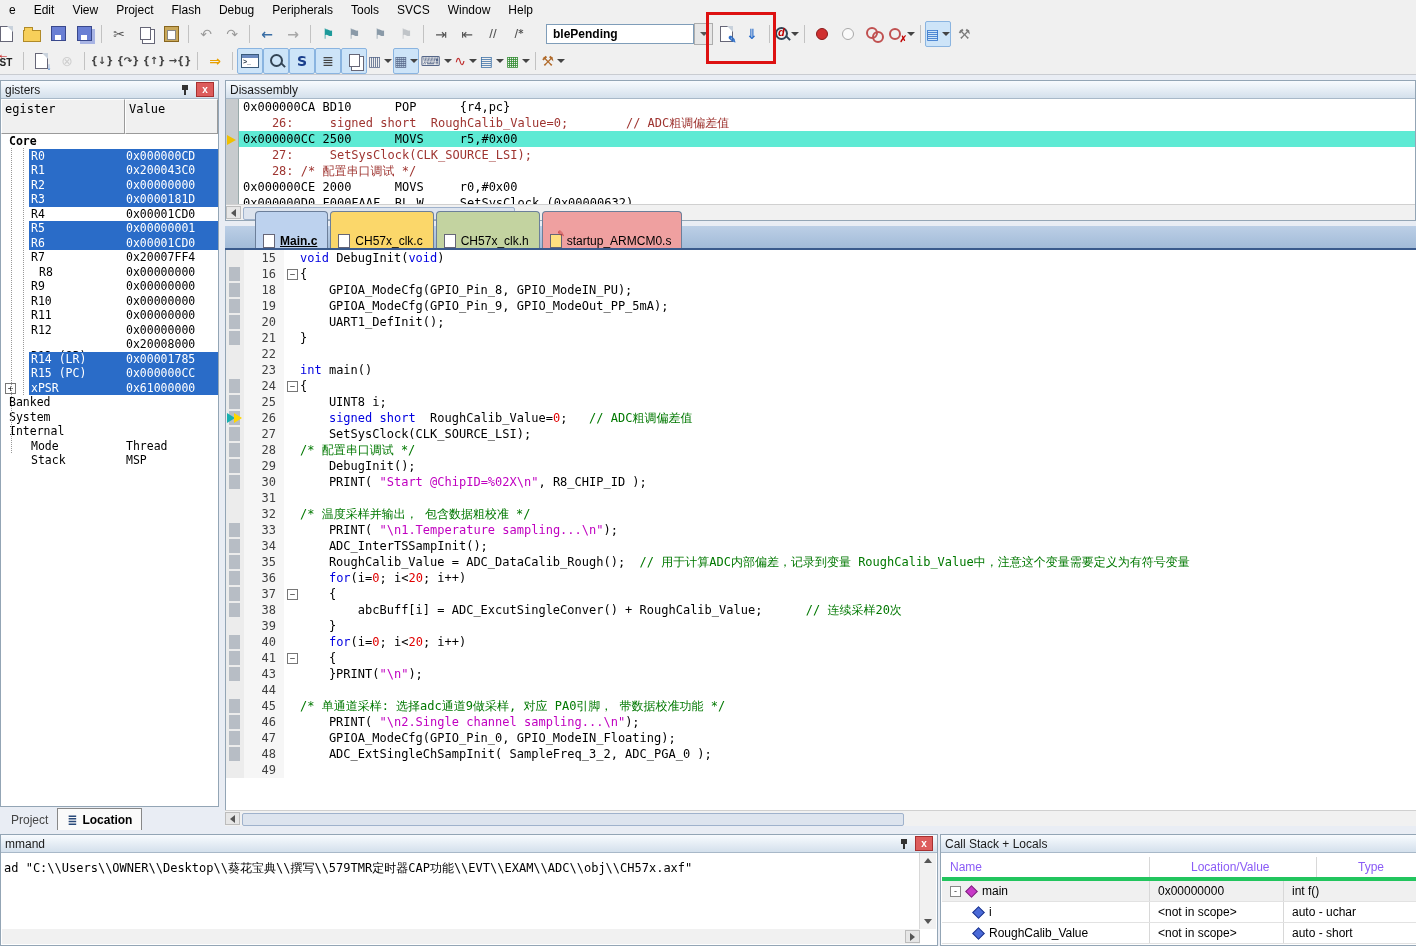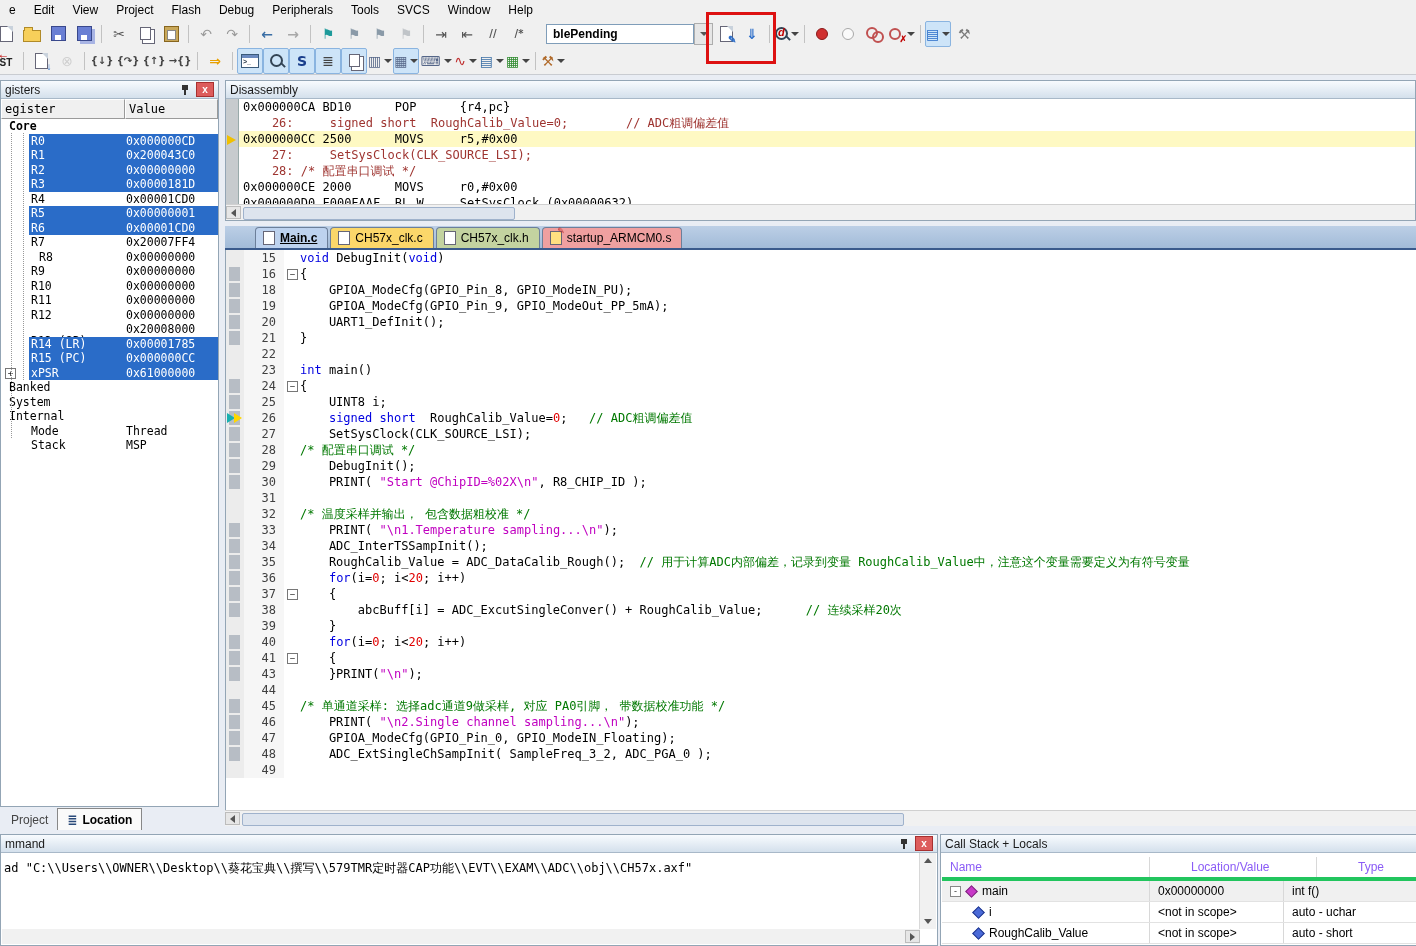--- a/index.html
+++ b/index.html
@@ -69,59 +69,59 @@
   .ptitle{height:17px;background:linear-gradient(#f8fbfe,#d4e0ec);border-bottom:1px solid #a8b8c8;
           display:flex;align-items:center;padding:0 4px;font-size:12px;color:#1a1a1a;}
   .ptitle .sp{flex:1;}
   .pin{width:11px;height:12px;position:relative;margin-right:5px;}
   .pin::before{content:"";position:absolute;left:2px;top:1px;width:6px;height:5px;background:#333;}
   .pin::after{content:"";position:absolute;left:4px;top:6px;width:2px;height:5px;background:#333;}
   .pclose{width:16px;height:13px;background:#dd5c5c;border:1px solid #a83030;color:#fff;
           font-size:10px;font-weight:bold;display:flex;align-items:center;justify-content:center;line-height:1;}
 
   #reg-panel{left:0;top:80px;width:219px;height:727px;}
-  .reg-cols{display:flex;height:20px;font-family:"DejaVu Sans Mono",monospace;font-size:12px;}
+  .reg-cols{display:flex;height:35px;font-family:"DejaVu Sans Mono",monospace;font-size:12px;}
   .rch{background:#f0f0f0;border-right:1px solid #9a9a9a;border-bottom:1px solid #9a9a9a;
        border-top:1px solid #fff;border-left:1px solid #fff;padding:2px 0 0 3px;box-sizing:border-box;}
   #reg-rows{position:relative;font-family:"DejaVu Sans Mono",monospace;font-size:11.5px;}
   .reg-row{position:relative;height:14.5px;line-height:14px;}
   .reg-row .selbg{position:absolute;left:28px;right:0;top:0;bottom:0;background:#2a6cc8;}
   .reg-row .nm,.reg-row .vl{position:absolute;top:0;white-space:pre;}
   .reg-row .vl{left:125px;}
   .reg-row.sel .nm,.reg-row.sel .vl{color:#fff;}
   .reg-row .exp{position:absolute;left:4px;top:2px;width:9px;height:9px;background:#fff;border:1px solid #777;
                 font-size:9px;line-height:8px;text-align:center;color:#222;}
   .tguide{position:absolute;border-left:1px dotted #999;width:0;}
 
   #dis-panel{left:225px;top:80px;width:1191px;height:141px;}
   #dis-body{position:relative;height:108px;overflow:hidden;background:#fff;}
   .dis-gutter{position:absolute;left:0;top:0;bottom:0;width:12px;background:#c7cbce;border-right:1px solid #9aa;}
   #dis-rows{margin-left:13px;}
   .dis-row{height:16px;line-height:16px;font-family:"DejaVu Sans Mono",monospace;font-size:12px;
            white-space:pre;padding-left:4px;}
   .dis-row.src{color:#9e3430;}
-  .dis-row.cur{background:#fef9c3;}
+  .dis-row.cur{background:#5eead4;}
   .tri{display:inline-block;width:0;height:0;border-top:5px solid transparent;border-bottom:5px solid transparent;}
   #dis-arrow{position:absolute;left:1px;}
 
   .hscroll{position:absolute;height:15px;background:#f1f1f1;border-top:1px solid #d0d0d0;}
   .sbtn{position:absolute;left:0;top:1px;width:15px;height:13px;background:#e6e6e6;border:1px solid #bcbcbc;
         display:flex;align-items:center;justify-content:center;box-sizing:border-box;}
   .sbtn.right{left:auto;}
   .arr-l{width:0;height:0;border-top:4px solid transparent;border-bottom:4px solid transparent;border-right:5px solid #555;}
   .arr-r{width:0;height:0;border-top:4px solid transparent;border-bottom:4px solid transparent;border-left:5px solid #555;}
   .arr-u{width:0;height:0;border-left:4px solid transparent;border-right:4px solid transparent;border-bottom:5px solid #555;}
   .arr-d{width:0;height:0;border-left:4px solid transparent;border-right:4px solid transparent;border-top:5px solid #555;}
   .sthumb{position:absolute;top:2px;height:11px;background:#dde4ee;border:1px solid #9fb2cc;border-radius:2px;}
 
   
   #ed-tabs{position:absolute;left:225px;top:226px;width:1191px;height:24px;
            background:linear-gradient(#bccfe6,#a2bbd8);border-bottom:2px solid #3a5a8c;
            display:flex;align-items:flex-end;padding-left:30px;box-sizing:border-box;}
-  .etab{height:20px;display:flex;align-items:center;padding:0 10px 0 7px;margin-right:2px;
+  .etab{height:20px;display:flex;align-items:flex-end;padding:16px 10px 0 7px;margin-right:2px;
         border:1px solid #6c7f9a;border-bottom:none;border-radius:4px 4px 0 0;font-size:12px;gap:5px;}
   .etab .ticon{width:10px;height:12px;background:#fff;border:1px solid #667;position:relative;flex:none;}
   .etab .ticon.asm{background:#ffe080;}
   .etab .ticon.asm::after{content:"✎";position:absolute;right:-4px;top:-6px;color:#c03030;font-size:9px;}
   .etab.active{font-weight:bold;text-decoration:underline;}
 
   #ed-code{position:absolute;left:225px;top:250px;width:1191px;height:560px;background:#fff;
            overflow:hidden;border-left:1px solid #93a5b5;box-sizing:border-box;}
   .code-row{height:16px;line-height:16px;display:flex;font-family:"DejaVu Sans Mono",monospace;
             font-size:12px;white-space:pre;}

